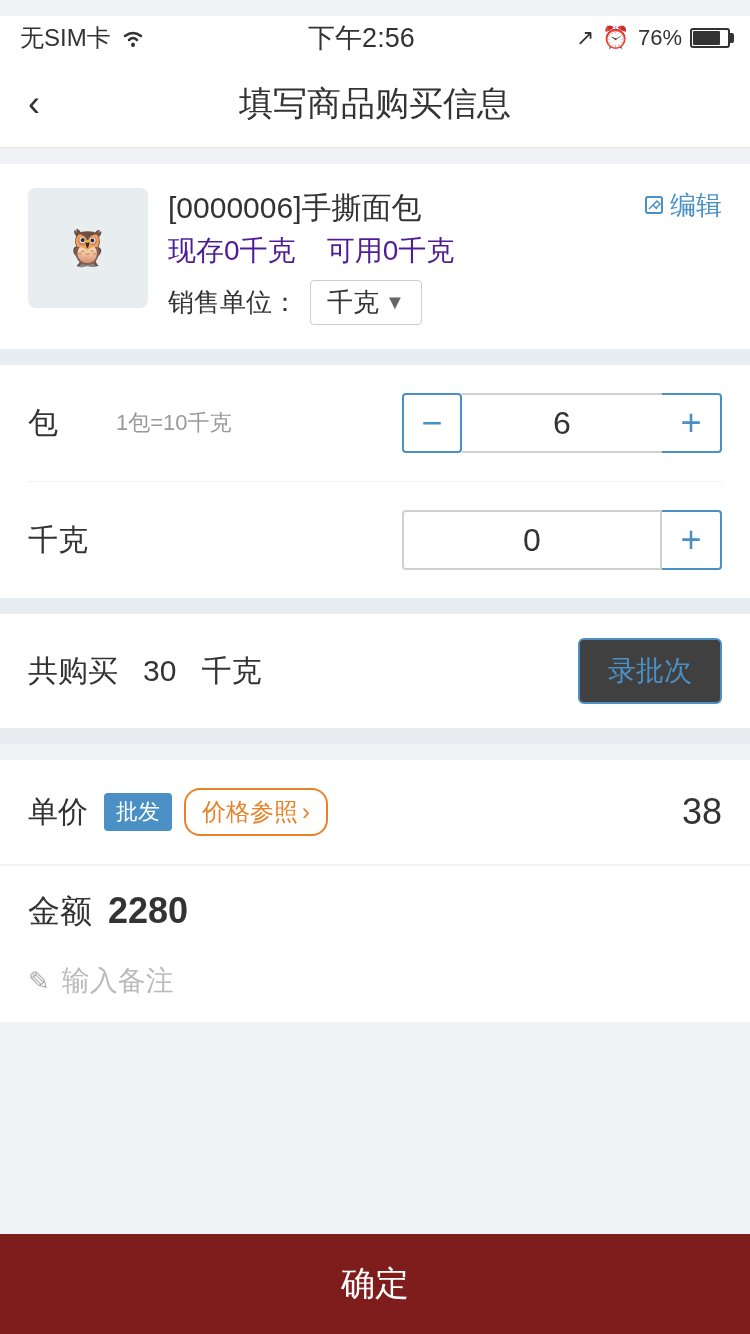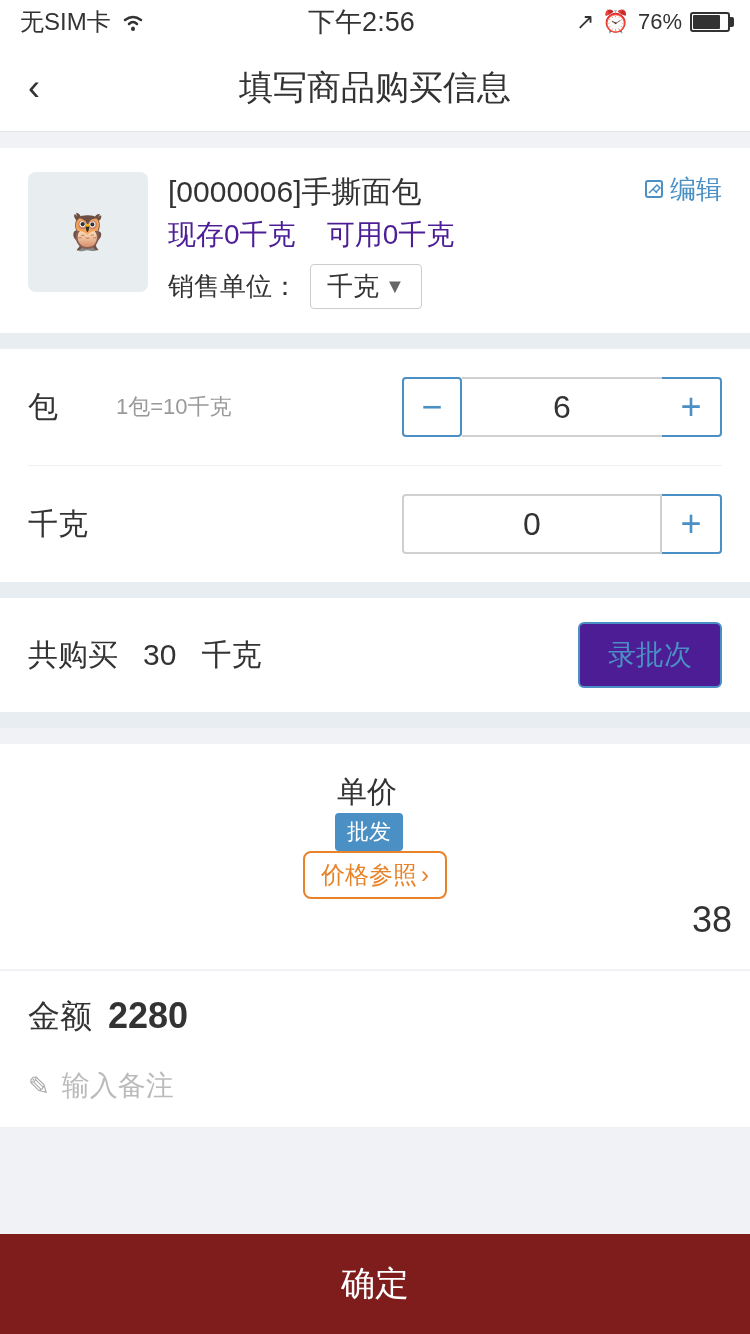--- a/index.html
+++ b/index.html
@@ -17,20 +17,21 @@
     .status-bar {
       width: 750px;
       height: 44px;
       background: #fff;
       display: flex;
       align-items: center;
       justify-content: space-between;
       padding: 0 20px;
       font-size: 24px;
       color: #333;
+      margin-top: 16px;
     }
     .status-left { display: flex; align-items: center; gap: 8px; }
     .status-center { font-size: 27px; font-weight: 500; }
     .status-right { display: flex; align-items: center; gap: 8px; font-size: 22px; }
     .battery-icon {
       display: inline-block;
       width: 40px;
       height: 20px;
       border: 2px solid #333;
       border-radius: 3px;
@@ -229,49 +230,48 @@
       font-size: 30px;
       color: #333;
     }
     .total-text .highlight { font-weight: 500; }
     .batch-btn {
       border: 2px solid #4a90c4;
       border-radius: 6px;
       padding: 12px 28px;
       color: #4a90c4;
       font-size: 28px;
-      background: #4c1d95;
+      background: #404040;
       cursor: pointer;
     }
 
     
     .price-section {
       background: #fff;
-      padding: 28px 18px;
+      padding: 28px 28px;
       display: flex;
       align-items: center;
       margin-top: 16px;
-      flex-direction: column;
     }
     .price-label {
       font-size: 30px;
       color: #333;
       margin-right: 16px;
     }
     .price-tag {
       background: #4a90c4;
       color: #fff;
       font-size: 22px;
       padding: 4px 12px;
       border-radius: 4px;
       margin-right: 12px;
     }
     .price-ref-btn {
       border: 2px solid #e8832a;
-      border-radius: 8px;
+      border-radius: 16px;
       padding: 6px 16px;
       color: #e8832a;
       font-size: 24px;
       display: flex;
       align-items: center;
       gap: 4px;
       background: #fff;
       cursor: pointer;
     }
     .price-value {

